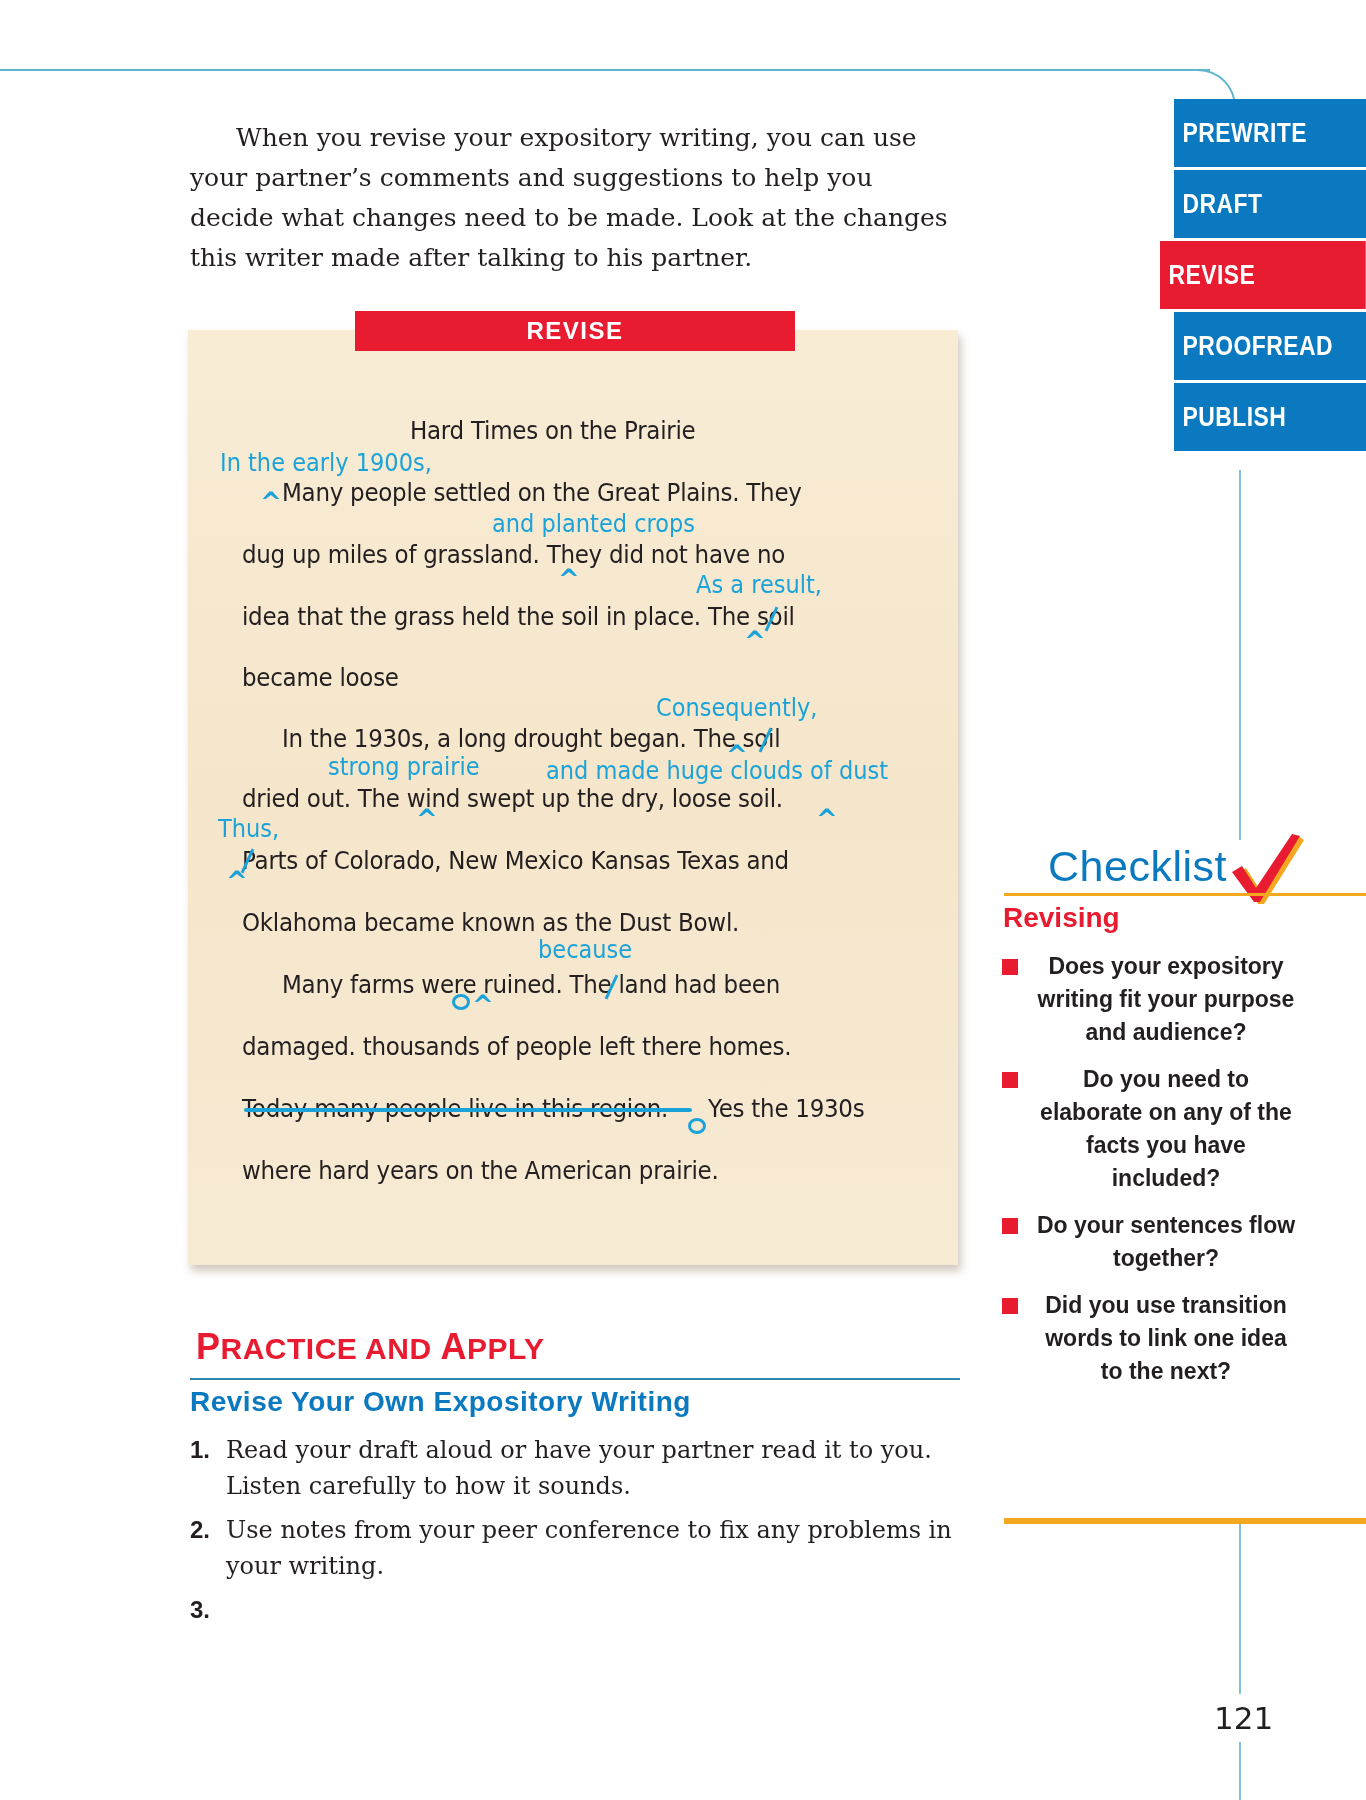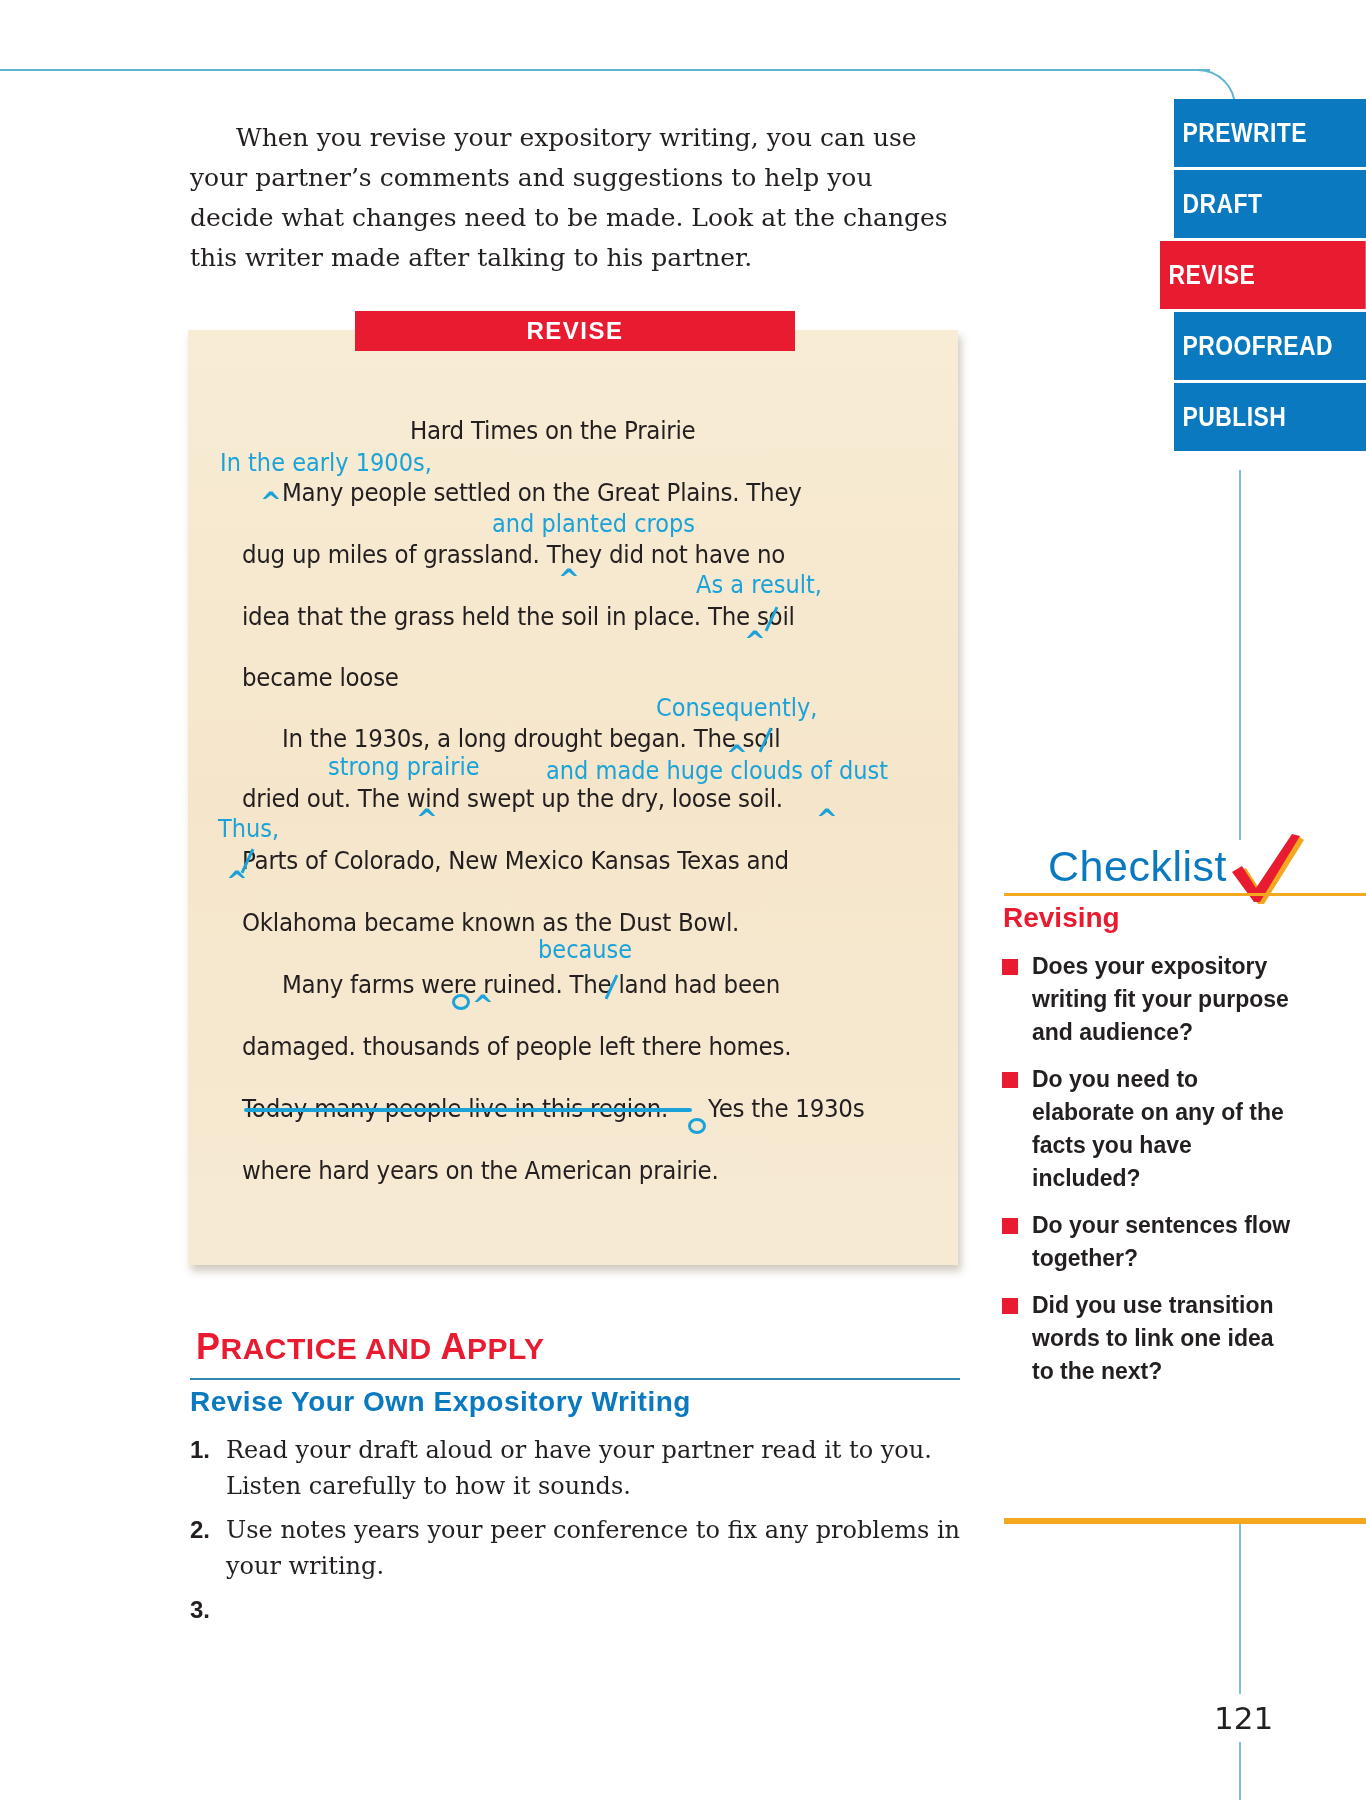--- a/index.html
+++ b/index.html
@@ -60,21 +60,21 @@
 
   
   .ck-title { position: absolute; left: 1003px; top: 842px; color: #0a79bf;
               font-family: "Liberation Sans", sans-serif; font-weight: normal; font-size: 43px; letter-spacing: 0.5px; margin-left: 45px; }
   .ck-check { position: absolute; left: 1230px; top: 830px; width: 80px; height: 80px; }
   .ck-rule { position: absolute; left: 1004px; top: 893px; width: 362px; height: 3px; background: #f3a81f; }
   .ck-sub { position: absolute; left: 1003px; top: 902px; color: #e81b30;
             font-family: "Liberation Sans", sans-serif; font-weight: bold; font-size: 28px; }
   .ck-list { position: absolute; left: 1000px; top: 950px; width: 300px; list-style: none;
              font-family: "Liberation Sans", sans-serif; font-weight: bold; font-size: 23px; line-height: 33px; color: #231f20; }
-  .ck-list li { position: relative; padding-left: 32px; margin-bottom: 14px; }
+  .ck-list li { position: relative; padding-left: 32px; margin-bottom: 14px; text-align: center; }
   .ck-list .bullet { position: absolute; left: 2px; top: 9px; width: 16px; height: 16px; background: #e81b30; }
   .ck-bottom { position: absolute; left: 1004px; top: 1518px; width: 362px; height: 6px; background: #f3a81f; }
 
   .page-num { position: absolute; left: 1214px; top: 1700px; width: 54px; text-align: center;
               font-family: "DejaVu Sans", sans-serif; font-size: 31px; color: #231f20; background: #fff; }
 </style>
 </head>
 <body>
 
 <div class="top-rule"></div>
@@ -148,21 +148,21 @@
 
 <div class="hw" style="left:242px;top:1156px;">where hard years on the American prairie.</div>
 
 <div class="pa-title">
   <span class="big">P</span><span>RACTICE AND </span><span class="big">A</span><span>PPLY</span>
 </div>
 <div class="pa-rule"></div>
 <div class="pa-sub">Revise Your Own Expository Writing</div>
 <ol class="steps">
   <li><span class="num">1.</span><span>Read your draft aloud or have your partner read it to you. Listen carefully to how it sounds.</span></li>
-  <li><span class="num">2.</span><span>Use notes years your peer conference to fix any problems in your writing.</span></li>
+  <li><span class="num">2.</span><span>Use notes from your peer conference to fix any problems in your writing.</span></li>
   <li><span class="num">3.</span></li>
 </ol>
 
 <div class="ck-title">Checklist</div>
 <svg class="ck-check" viewBox="0 0 80 80">
   <path d="M6 44 L16 38 L30 60 L68 6 L74 10 L34 74 L28 74 Z" fill="#f3a81f"></path>
   <path d="M2 42 L12 36 L26 58 L62 4 L70 6 L30 72 L24 72 Z" fill="#e81b30"></path>
 </svg>
 <div class="ck-rule"></div>
 <div class="ck-sub">Revising</div>

